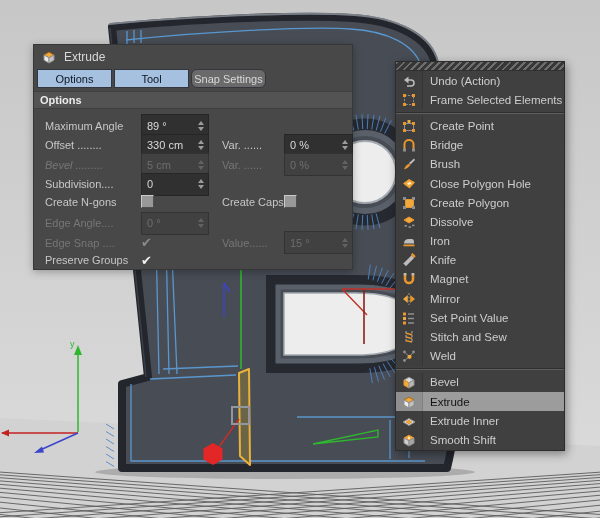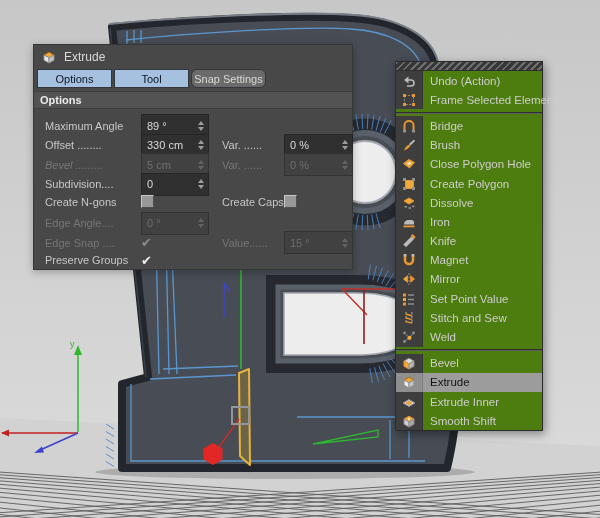--- a/index.html
+++ b/index.html
@@ -29,21 +29,21 @@
   .stepper{display:flex;flex-direction:column;gap:2px;align-items:center;width:9px;}
   .t-up{width:0;height:0;border-left:3.5px solid transparent;border-right:3.5px solid transparent;border-bottom:4px solid #9c9c9c;}
   .t-dn{width:0;height:0;border-left:3.5px solid transparent;border-right:3.5px solid transparent;border-top:4px solid #9c9c9c;}
   .vbox.dis .t-up{border-bottom-color:#626262;} .vbox.dis .t-dn{border-top-color:#626262;}
   .cbox{width:11px;height:11px;background:#989898;border-top:1px solid #c9c9c9;border-left:1px solid #c9c9c9;
         border-right:1px solid #4e4e4e;border-bottom:1px solid #4e4e4e;}
   .cglyph{font-size:13px;font-weight:bold;color:#f1f1f1;line-height:1;}
   .cglyph.dis{color:#8b8b8b;}
 
   
-  .cmenu{position:absolute;left:395px;top:61px;width:148px;background:#4d7c0f;border:1px solid #2c2c2c;
+  .cmenu{position:absolute;left:395px;top:61px;width:170px;background:#404040;border:1px solid #2c2c2c;
          box-sizing:border-box;z-index:6;box-shadow:2px 3px 9px rgba(0,0,0,.4);}
   .menu-hatch{height:8px;background:repeating-linear-gradient(135deg,#6e6e6e 0 2px,#373737 2px 5px);
          border-bottom:1px solid #303030;}
   .menu-item{display:flex;align-items:center;height:19.2px;cursor:default;}
   .mi-icon{width:26px;align-self:stretch;display:flex;align-items:center;justify-content:center;
          background:#3e3e3e;border-right:1px solid #353535;flex:none;}
   .mi-label{padding-left:7px;font-size:11.5px;color:#cdcdcd;white-space:nowrap;}
   .menu-item.hl{background:#9c9c9c;}
   .menu-item.hl .mi-label{color:#141414;}
   .menu-item.hl .mi-icon{background:#8f8f8f;border-right-color:#7f7f7f;}
@@ -375,20 +375,33 @@
             </svg>
           </span>
           <span class="mi-label">Frame Selected Elements</span>
         </div>
         <div class="menu-sep">
           <i></i>
         </div>
         <div class="menu-item">
           <span class="mi-icon">
             <svg viewBox="0 0 14 14" width="14" height="14">
+              <rect x="2.5" y="4.5" width="9" height="7" fill="none" stroke="#8f8f8f"></rect>
+              <rect x="1" y="3" width="3" height="3" fill="#e8962e"></rect>
+              <rect x="10" y="3" width="3" height="3" fill="#e8962e"></rect>
+              <rect x="1" y="10" width="3" height="3" fill="#e8962e"></rect>
+              <rect x="10" y="10" width="3" height="3" fill="#e8962e"></rect>
+              <rect x="5.5" y="1" width="3" height="3" fill="#f0a93c"></rect>
+            </svg>
+          </span>
+          <span class="mi-label">Create Point</span>
+        </div>
+        <div class="menu-item">
+          <span class="mi-icon">
+            <svg viewBox="0 0 14 14" width="14" height="14">
               <path d="M2.5,12 V6 A4.5,4 0 0 1 11.5,6 V12" fill="none" stroke="#e8962e" stroke-width="2"></path>
               <rect x="1" y="10.5" width="3" height="3" fill="#8f8f8f"></rect>
               <rect x="10" y="10.5" width="3" height="3" fill="#8f8f8f"></rect>
             </svg>
           </span>
           <span class="mi-label">Bridge</span>
         </div>
         <div class="menu-item">
           <span class="mi-icon">
             <svg viewBox="0 0 14 14" width="14" height="14">

